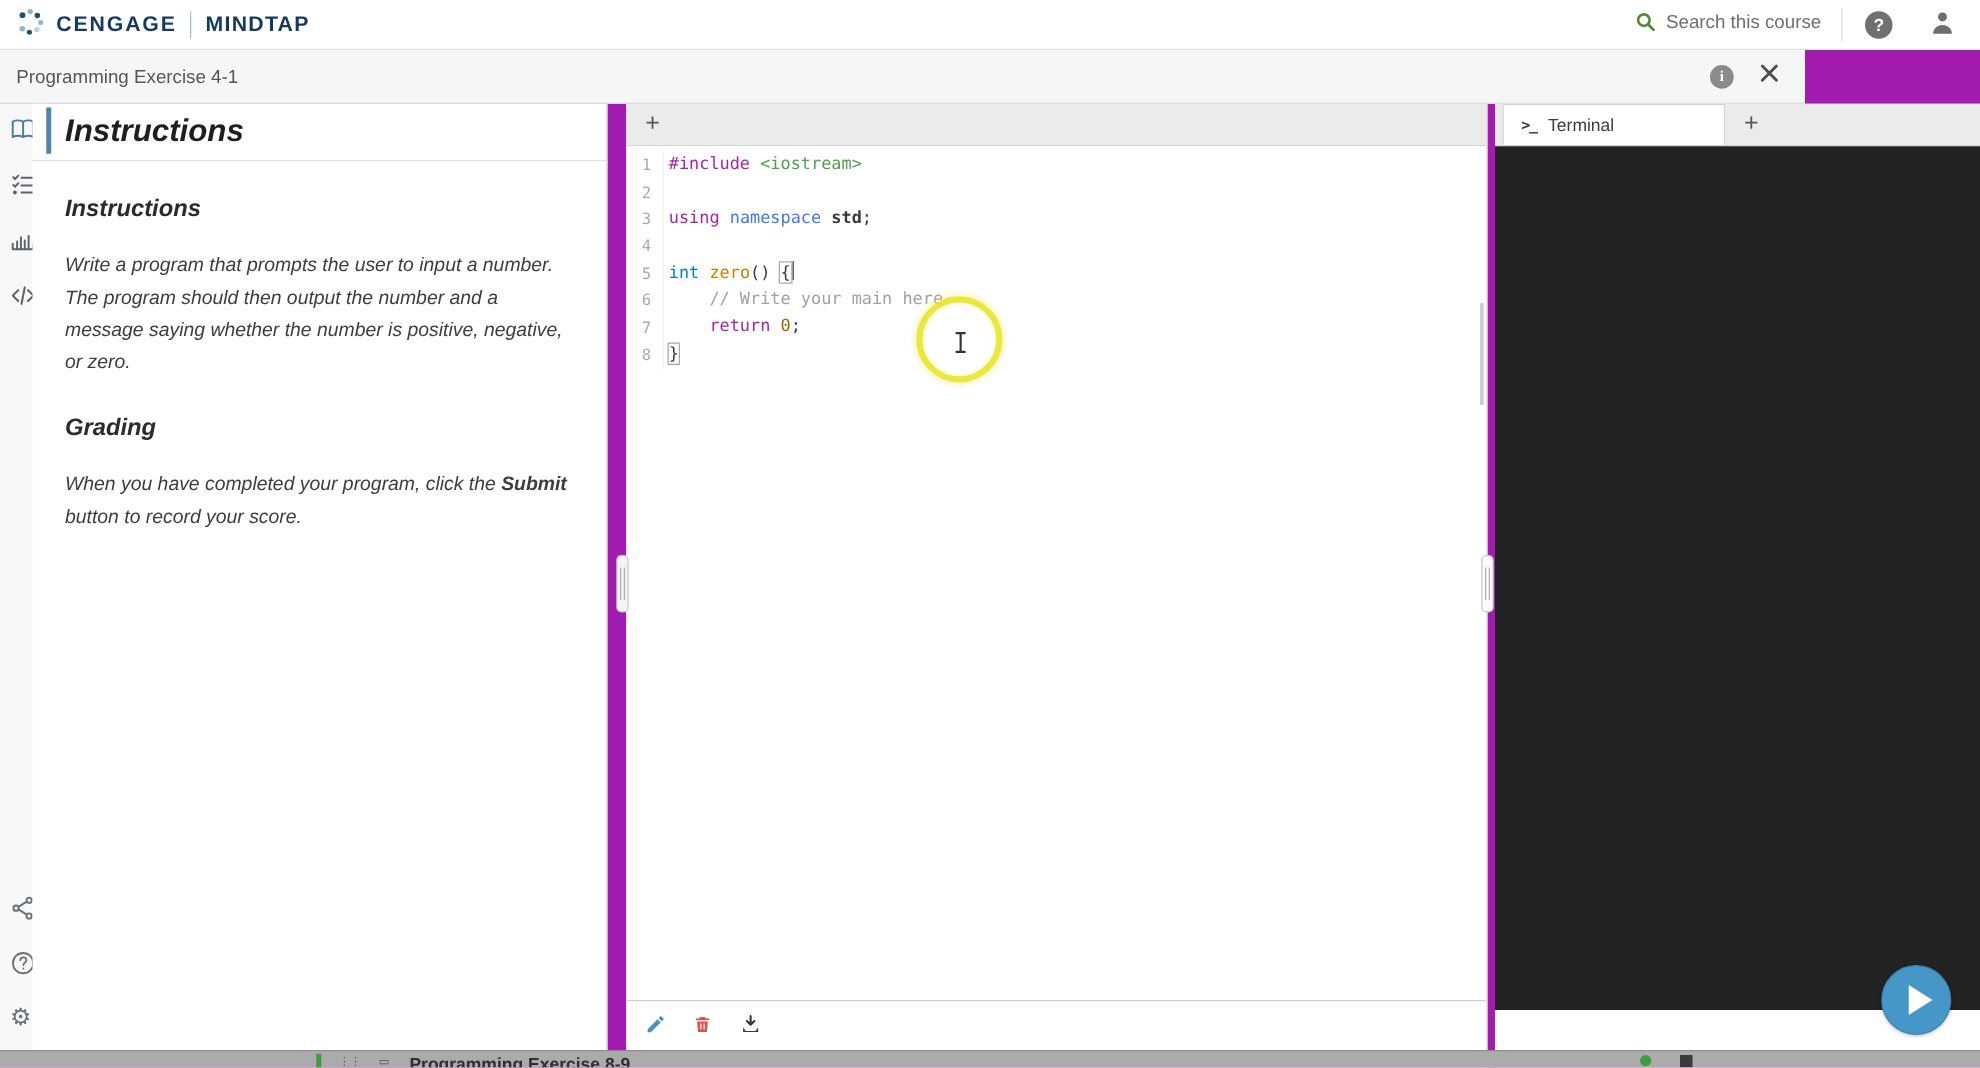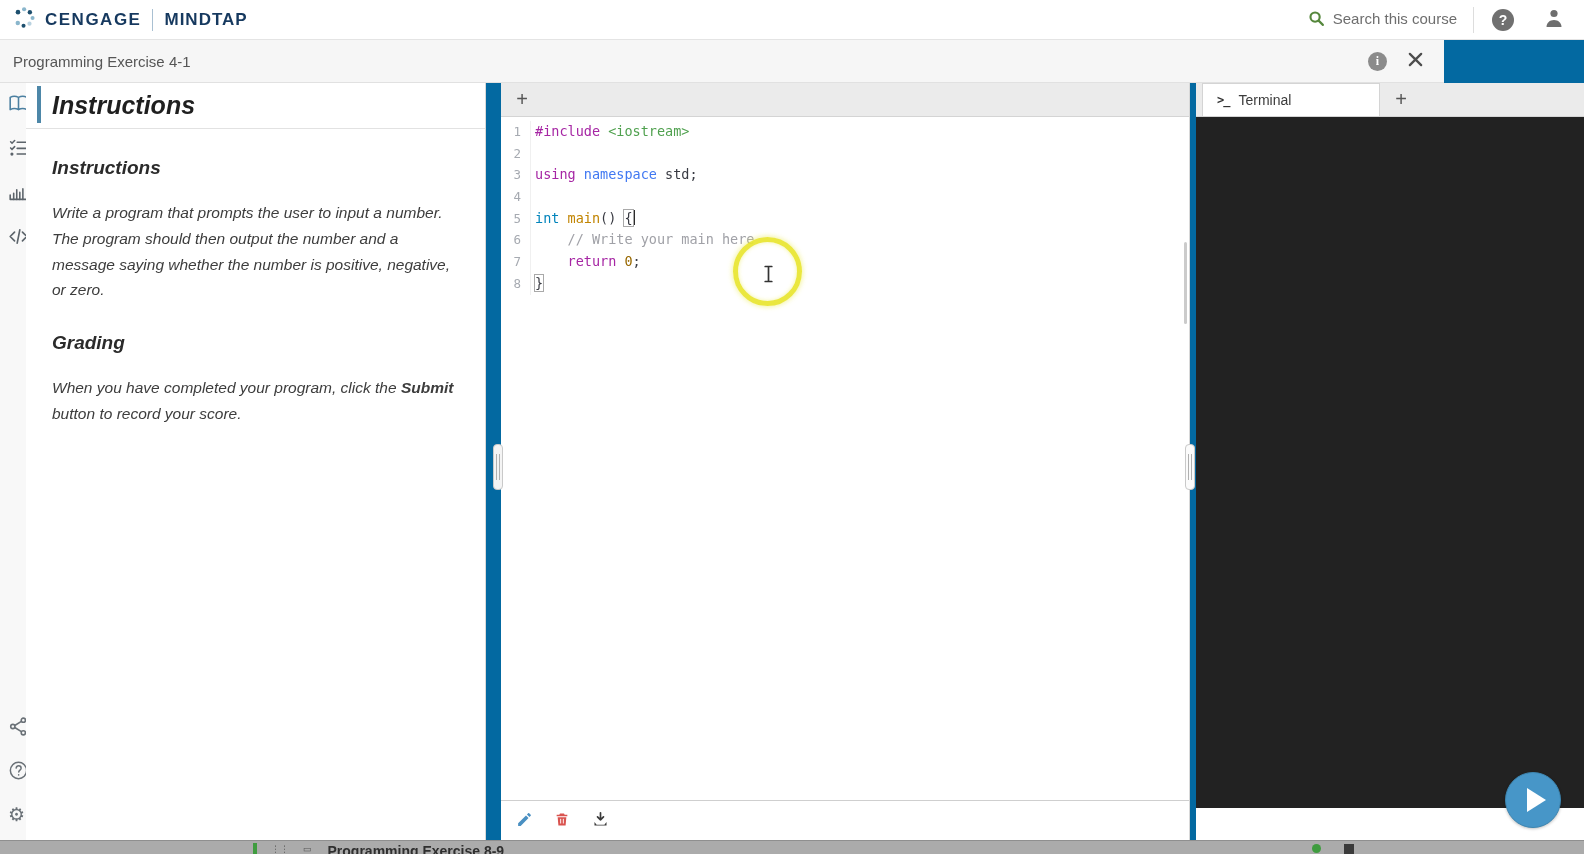--- a/index.html
+++ b/index.html
@@ -1,18 +1,18 @@
 <!DOCTYPE html>
 <html><head>
 <meta charset="utf-8">
 <style>
   * { margin:0; padding:0; box-sizing:border-box; }
   html,body { width:1584px; height:854px; overflow:hidden; background:#fff;
               font-family:"Liberation Sans", sans-serif; }
-  #app { position:relative; width:1584px; height:854px; background:#0369a1; }
+  #app { position:relative; width:1584px; height:854px; background:#a21caf; }
 
   
   .topbar { position:absolute; left:0; top:0; width:1584px; height:40px; background:#fff;
             border-bottom:1px solid #e4e4e4; display:flex; align-items:center; z-index:30; }
   .brand { display:flex; align-items:center; margin-left:13px; }
   .brand-cengage { font-size:17px; font-weight:600; letter-spacing:1.5px; color:#16395f; margin-left:9px; }
   .brand-divider { width:1px; height:22px; background:#a9c0d2; margin:0 11px; }
   .brand-mindtap { font-size:17px; font-weight:700; letter-spacing:1px; color:#16395f; }
   .topbar-right { position:absolute; right:0; top:0; height:40px; display:flex; align-items:center; }
   .search-btn { display:flex; align-items:flex-start; cursor:pointer; margin-right:16px; }
@@ -66,21 +66,21 @@
              color:#555; cursor:pointer; font-weight:400; }
   .code-area { position:relative; height:683px; background:#fff; padding-top:4px;
                font-family:"DejaVu Sans Mono", monospace; font-size:13.5px; overflow:hidden; }
   .code-line { display:flex; height:21.7px; line-height:21.7px; white-space:pre; }
   .gutter { width:30px; text-align:right; padding-right:9px; color:#a6aab1; font-size:12.5px;
             border-right:1px solid #f0f0f0; flex:none; }
   .code-text { padding-left:4px; color:#383a42; }
   .tok-kw { color:#a626a4; } .tok-inc { color:#50a14f; } .tok-ns { color:#4078f2; }
   .tok-type { color:#0184bc; } .tok-fn { color:#c18401; } .tok-num { color:#986801; }
   .tok-com { color:#a0a1a7;margin-top:40px; } .tok-plain { color:#383a42; }
-  .tok-bold { color:#383a42; font-weight:400; }
+  .tok-bold { color:#383a42; font-weight:700; }
   .tok-brace { color:#383a42; outline:1px solid #a9a9a9; }
   .caret { display:inline-block; width:1.5px; height:15px; background:#2b2b2b; vertical-align:-2px; margin-left:1px; }
 
   .click-ring { position:absolute; left:232px; top:120px; width:69px; height:69px; border-radius:50%;
                 border:5px solid rgba(232,229,47,0.92); box-shadow:0 0 5px 1px rgba(235,235,80,0.55),
                 inset 0 0 4px rgba(235,235,80,0.55); pointer-events:none; }
   .ibeam { position:absolute; left:262px; top:148px; pointer-events:none; }
   .editor-scrollbar { position:absolute; right:2px; top:125px; width:3px; height:82px; background:#cbcbcb; border-radius:2px; }
 
   .editor-toolbar { position:absolute; left:0; top:717px; width:100%; height:38px; background:#fff;
@@ -235,21 +235,21 @@
   <div class="editor">
     <div class="tabbar">
       <div class="tab-add">+</div>
     </div>
     <div class="code-area">
       <div id="code-lines">
           <div class="code-line"><span class="gutter">1</span><span class="code-text"><span class="tok-kw">#include</span><span class="tok-plain"> </span><span class="tok-inc">&lt;iostream&gt;</span></span></div>
           <div class="code-line"><span class="gutter">2</span><span class="code-text"></span></div>
           <div class="code-line"><span class="gutter">3</span><span class="code-text"><span class="tok-kw">using</span><span class="tok-plain"> </span><span class="tok-ns">namespace</span><span class="tok-plain"> </span><span class="tok-bold">std</span><span class="tok-plain">;</span></span></div>
           <div class="code-line"><span class="gutter">4</span><span class="code-text"></span></div>
-          <div class="code-line"><span class="gutter">5</span><span class="code-text"><span class="tok-type">int</span><span class="tok-plain"> </span><span class="tok-fn">main</span><span class="tok-plain">()</span><span class="tok-plain"> </span><span class="tok-brace">{</span><span class="caret"></span></span></div>
+          <div class="code-line"><span class="gutter">5</span><span class="code-text"><span class="tok-type">int</span><span class="tok-plain"> </span><span class="tok-fn">zero</span><span class="tok-plain">()</span><span class="tok-plain"> </span><span class="tok-brace">{</span><span class="caret"></span></span></div>
           <div class="code-line"><span class="gutter">6</span><span class="code-text"><span class="tok-plain">    </span><span class="tok-com">// Write your main here</span></span></div>
           <div class="code-line"><span class="gutter">7</span><span class="code-text"><span class="tok-plain">    </span><span class="tok-kw">return</span><span class="tok-plain"> </span><span class="tok-num">0</span><span class="tok-plain">;</span></span></div>
           <div class="code-line"><span class="gutter">8</span><span class="code-text"><span class="tok-brace">}</span></span></div>
         </div>
       <div class="click-ring"></div>
       <div class="ibeam">
         <svg width="11" height="18" viewBox="0 0 11 18" fill="none" stroke="#333" stroke-width="1.7" stroke-linecap="round">
           <path d="M2.2 1.5h6.6M5.5 1.5v15M2.2 16.5h6.6"></path>
         </svg>
       </div>

